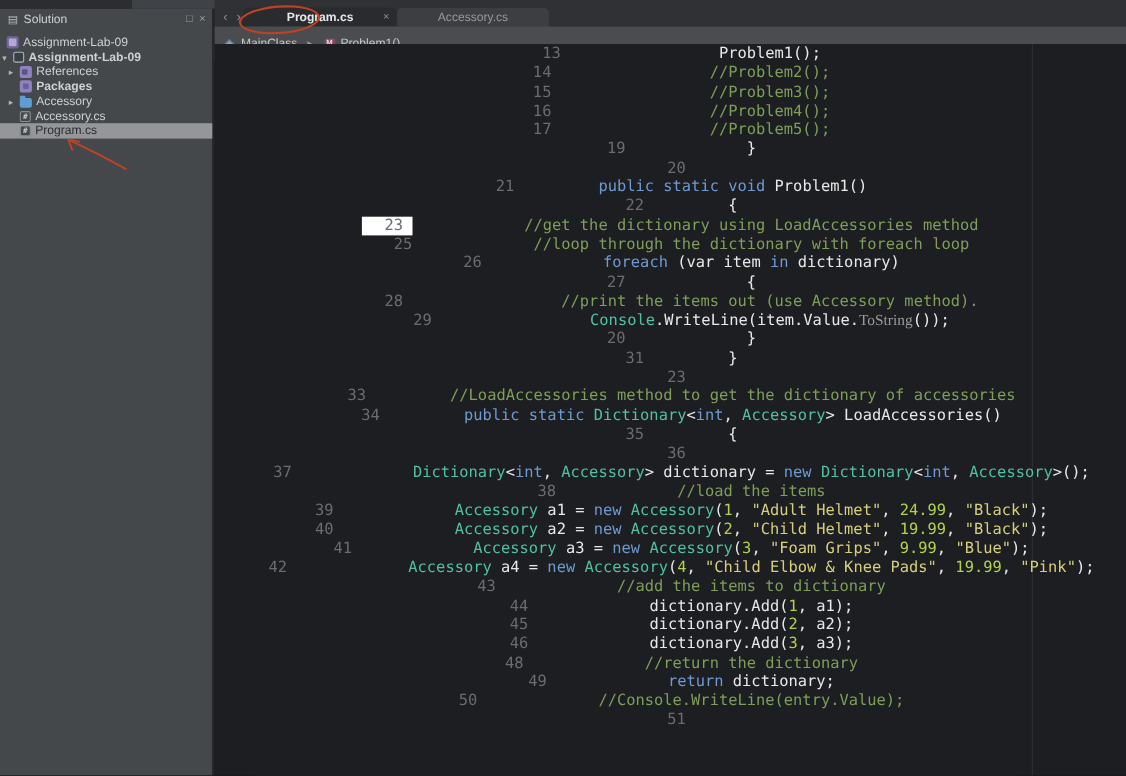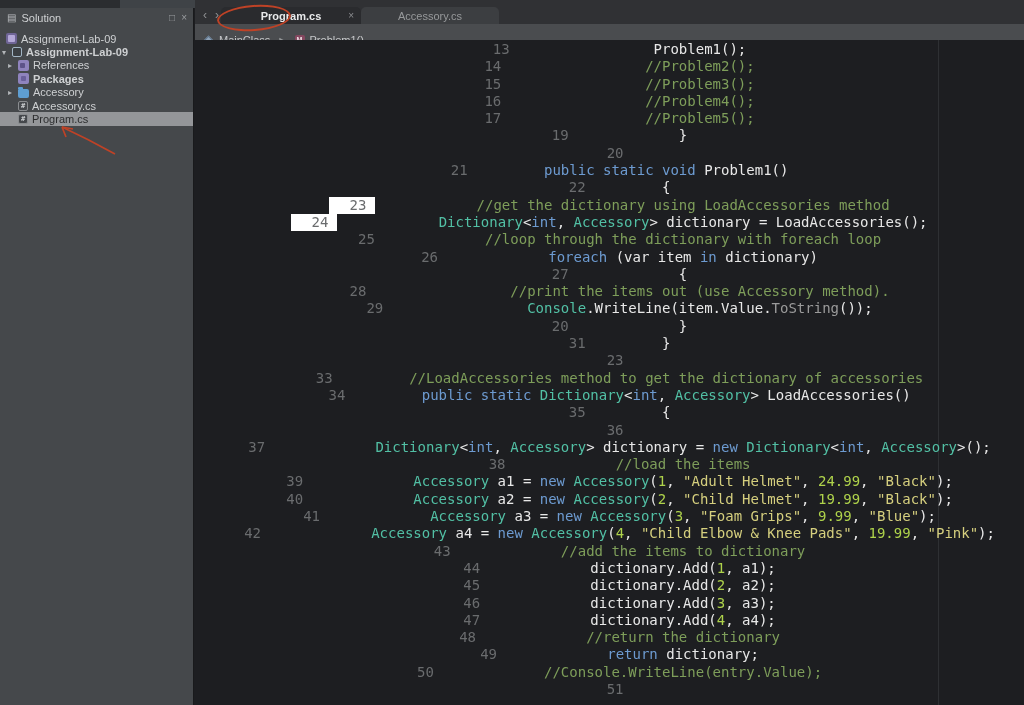--- a/index.html
+++ b/index.html
@@ -59,21 +59,21 @@
   .code-row { display:flex; height:17.3px;justify-content:center; }
   .gut { flex:0 0 46px; width:46px; text-align:right; padding-right:9px; color:#6a6c6e; }
   .gut.hl { background:#ffffff; }
   .code { white-space:pre; }
   .tk-w { color:var(--plain); }
   .tk-k { color:var(--kw); }
   .tk-t { color:var(--type); }
   .tk-c { color:var(--comment); }
   .tk-s { color:var(--string); }
   .tk-n { color:var(--number); }
-  .tk-g { color:var(--dim); }
+  .tk-g { color:var(--dim);font-family:Liberation Serif, serif; }
 
   
   #annot-ellipse { position:absolute; left:217px; top:5px; width:74px; height:26px; border:2px solid var(--annot); border-radius:50%; transform:rotate(-4deg); z-index:20; pointer-events:none; }
   #annot-arrow { position:absolute; left:0; top:8px; z-index:20; pointer-events:none; }
 </style>
 </head>
 <body>
 
 <div id="app">
 
@@ -194,24 +194,20 @@
         </div>
         <div class="code-row">
           <span class="gut">22</span>
           <span class="code"><span class="tk-w">        {</span></span>
         </div>
         <div class="code-row">
           <span class="gut hl">23</span>
           <span class="code"><span class="tk-c">            //get the dictionary using LoadAccessories method</span></span>
         </div>
         <div class="code-row">
-          <span class="gut hl">24</span>
-          <span class="code"><span class="tk-w">            </span><span class="tk-t">Dictionary</span><span class="tk-w">&lt;</span><span class="tk-k">int</span><span class="tk-w">, </span><span class="tk-t">Accessory</span><span class="tk-w">&gt; dictionary = LoadAccessories();</span></span>
-        </div>
-        <div class="code-row">
           <span class="gut">25</span>
           <span class="code"><span class="tk-c">            //loop through the dictionary with foreach loop</span></span>
         </div>
         <div class="code-row">
           <span class="gut">26</span>
           <span class="code"><span class="tk-w">            </span><span class="tk-k">foreach</span><span class="tk-w"> (var item </span><span class="tk-k">in</span><span class="tk-w"> dictionary)</span></span>
         </div>
         <div class="code-row">
           <span class="gut">27</span>
           <span class="code"><span class="tk-w">            {</span></span>
@@ -285,24 +281,20 @@
         </div>
         <div class="code-row">
           <span class="gut">45</span>
           <span class="code"><span class="tk-w">            dictionary.Add(</span><span class="tk-n">2</span><span class="tk-w">, a2);</span></span>
         </div>
         <div class="code-row">
           <span class="gut">46</span>
           <span class="code"><span class="tk-w">            dictionary.Add(</span><span class="tk-n">3</span><span class="tk-w">, a3);</span></span>
         </div>
         <div class="code-row">
-          <span class="gut">47</span>
-          <span class="code"><span class="tk-w">            dictionary.Add(</span><span class="tk-n">4</span><span class="tk-w">, a4);</span></span>
-        </div>
-        <div class="code-row">
           <span class="gut">48</span>
           <span class="code"><span class="tk-c">            //return the dictionary</span></span>
         </div>
         <div class="code-row">
           <span class="gut">49</span>
           <span class="code"><span class="tk-w">            </span><span class="tk-k">return</span><span class="tk-w"> dictionary;</span></span>
         </div>
         <div class="code-row">
           <span class="gut">50</span>
           <span class="code"><span class="tk-c">            //Console.WriteLine(entry.Value);</span></span>

